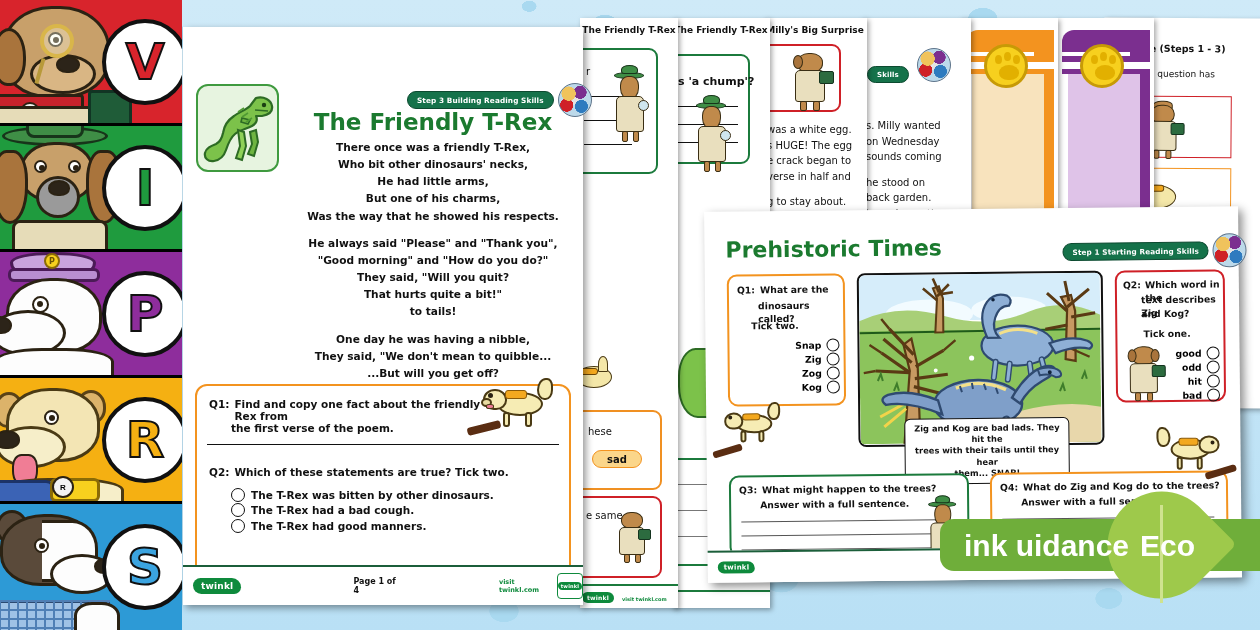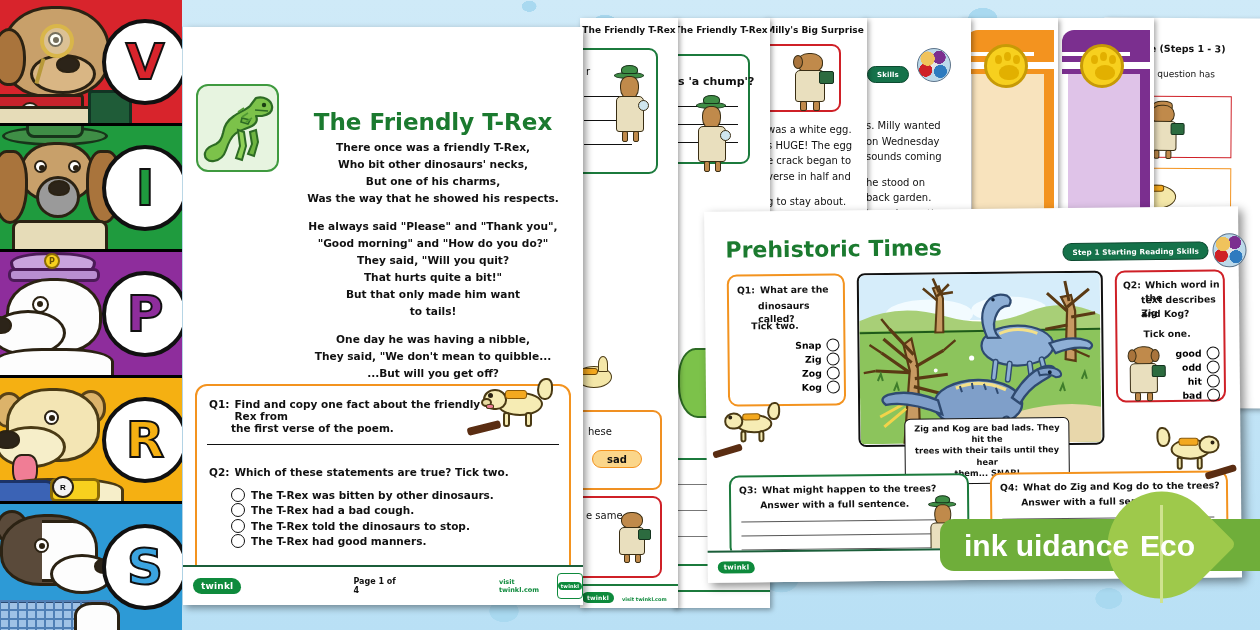--- a/index.html
+++ b/index.html
@@ -380,36 +380,40 @@
                C26 40 30 34 36 30 C41 26 48 24 52 20 Z" fill="#7cc24a" stroke="#2d6b24" stroke-width="2.2" stroke-linejoin="round"></path>
       <path d="M40 44 L42 60 L38 72 L44 74 L48 60 L46 46 Z" fill="#8fd158" stroke="#2d6b24" stroke-width="2"></path>
       <path d="M52 46 L54 58 L50 68 L56 70 L60 56 L58 44 Z" fill="#6fb441" stroke="#2d6b24" stroke-width="2"></path>
       <path d="M44 32 L52 34 L50 38 L43 36 Z" fill="#6fb441" stroke="#2d6b24" stroke-width="1.6"></path>
       <circle cx="66" cy="19" r="2.2" fill="#1b3f12"></circle>
       <path d="M57 24 L70 25" stroke="#2d6b24" stroke-width="1.6"></path>
       <path d="M40 26 L46 22 M44 31 L50 27 M48 36 L54 32" stroke="#4f9a33" stroke-width="1.6"></path>
     </svg>
   </div>
 
+  <div style="position:absolute;left:224px;top:56px;display:flex;align-items:center;gap:4px;">
+    <span class="step-badge">Step 3 Building Reading Skills</span>
+    <span class="char-cluster"></span>
+  </div>
 
   <div id="main-title">The Friendly T-Rex</div>
 
   <div id="poem">
     <div class="stanza">
       <div>There once was a friendly T-Rex,</div>
       <div>Who bit other dinosaurs' necks,</div>
+      <div>He had little arms,</div>
       <div>But one of his charms,</div>
       <div>Was the way that he showed his respects.</div>
     </div>
     <div class="stanza">
       <div>He always said "Please" and "Thank you",</div>
       <div>"Good morning" and "How do you do?"</div>
       <div>They said, "Will you quit?</div>
       <div>That hurts quite a bit!"</div>
-      <div>But that only made him want</div>
       <div>to tails!</div>
     </div>
     <div class="stanza">
       <div>One day he was having a nibble,</div>
       <div>They said, "We don't mean to quibble...</div>
       <div>...But will you get off?</div>
       <div>You're making us cough!</div>
       <div>And we so hate the way that you dribble!"</div>
     </div>
   </div>
@@ -433,24 +437,20 @@
     </div>
 
     <div style="position:absolute;left:12px;top:100px;width:350px;">
       <div class="tickrow">
         <span class="tickcircle"></span>
         <span class="q-text">The T-Rex was bitten by other dinosaurs.</span>
       </div>
       <div class="tickrow">
         <span class="tickcircle"></span>
         <span class="q-text">The T-Rex had a bad cough.</span>
-      </div>
-      <div class="tickrow">
-        <span class="tickcircle"></span>
-        <span class="q-text">The T-Rex told the dinosaurs to stop.</span>
       </div>
       <div class="tickrow">
         <span class="tickcircle"></span>
         <span class="q-text">The T-Rex had good manners.</span>
       </div>
     </div>
   </div>
 
   <div style="position:absolute;left:300px;top:349px;width:80px;height:54px;">
     <div style="position:absolute;left:14px;top:16px;width:46px;height:24px;border-radius:50%;background:#f6ecb4;border:2px solid #4a3a14;"></div>

